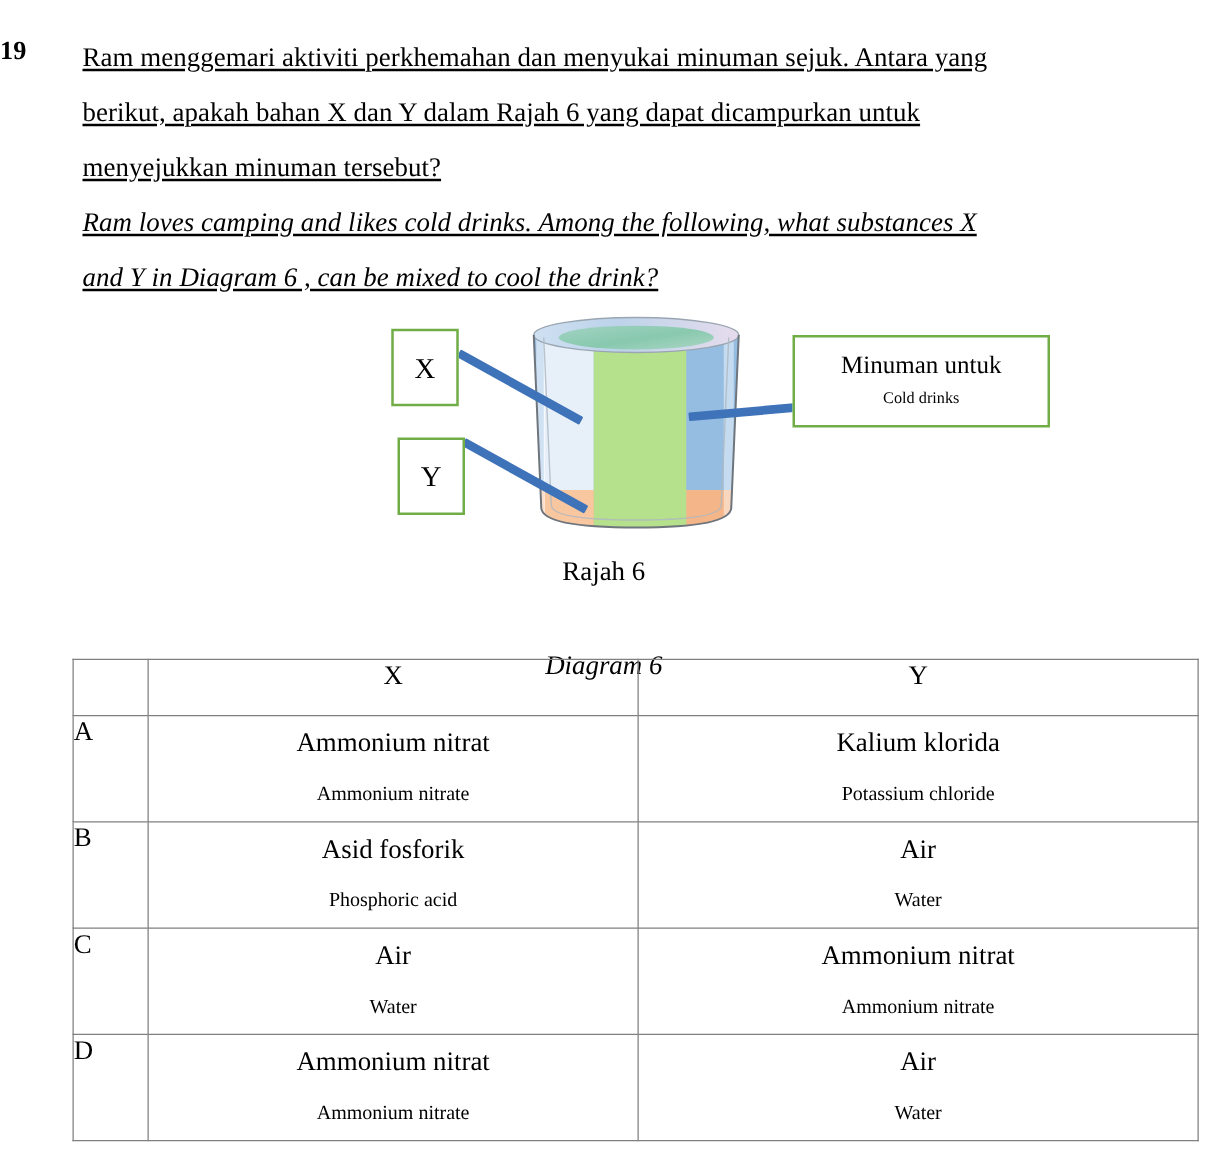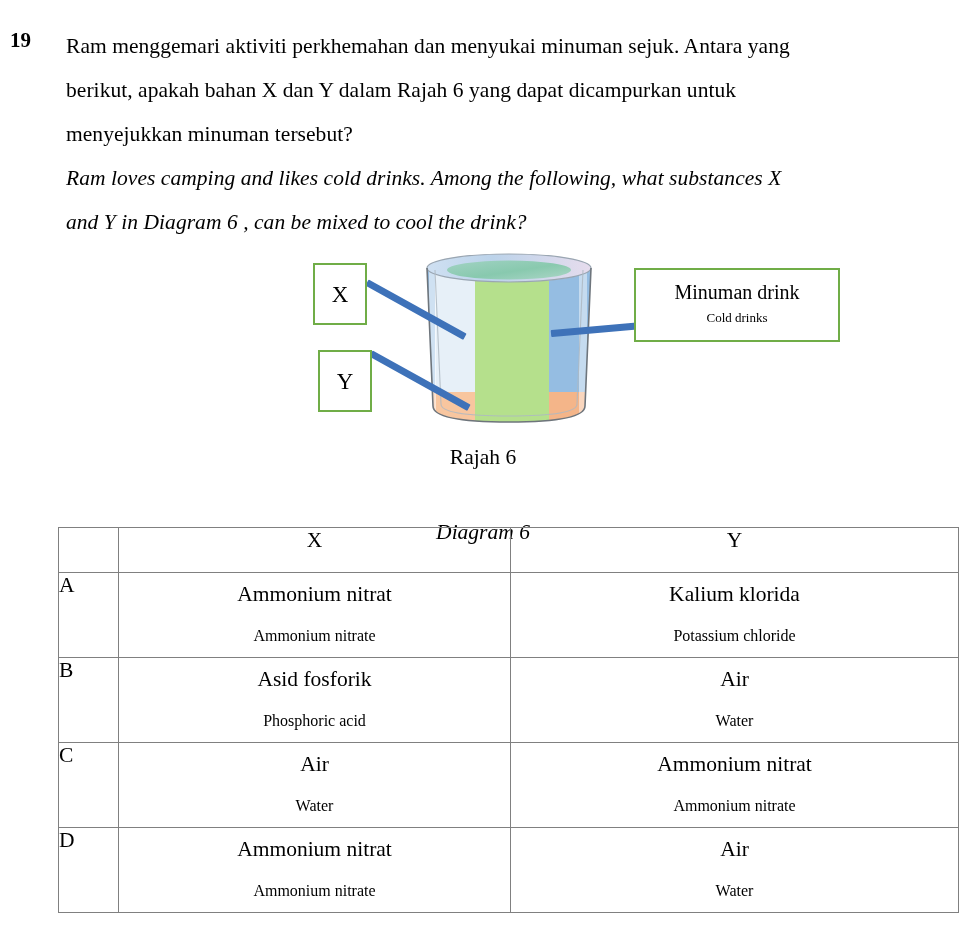--- a/index.html
+++ b/index.html
@@ -18,31 +18,32 @@
 
   
   #question-block {
     position: absolute;
     left: 0;
     top: 0;
     width: 966px;
   }
   #question-number {
     position: absolute;
-    left: 10px;
+    left: 0;
     top: 30px;
     font-size: 21px;
     font-weight: bold;
     line-height: 1;
   }
   #question-text {
     position: absolute;
     left: 66px;
     top: 24px;
     width: 890px;
+    text-decoration: underline;
   }
   .qline {
     font-size: 21.5px;
     line-height: 44px;
     white-space: nowrap;
     letter-spacing: 0.05px;
   }
   .qline.en {
     font-style: italic;
   }
@@ -267,21 +268,21 @@
     <path d="M22,20 L28,154 Q28,166 96,166 Q164,166 164,154 L170,20" fill="none" stroke="#aeb8c2" stroke-width="1.1" opacity="0.85"></path>
   </svg>
 
   <div class="callout-box" id="callout-x">
     <span class="callout-letter">X</span>
   </div>
   <div class="callout-box" id="callout-y">
     <span class="callout-letter">Y</span>
   </div>
   <div class="callout-box" id="callout-drink">
-    <span class="callout-ms">Minuman drink</span>
+    <span class="callout-ms">Minuman untuk</span>
     <span class="callout-cd">Cold drinks</span>
   </div>
 
   <div id="diagram-caption">
     <div id="caption-ms">Rajah 6</div>
     <div id="caption-en">Diagram 6</div>
   </div>
 </div>
 
 <table id="answer-table">

